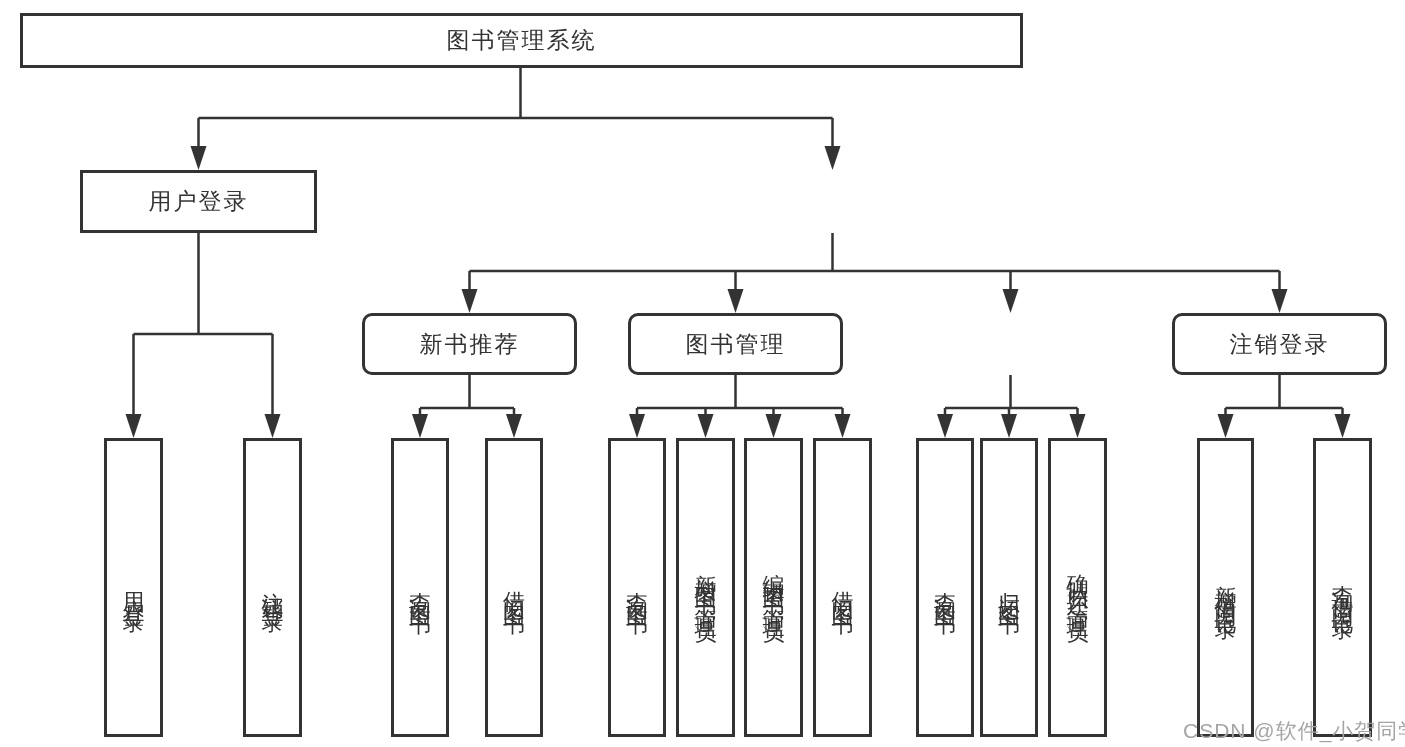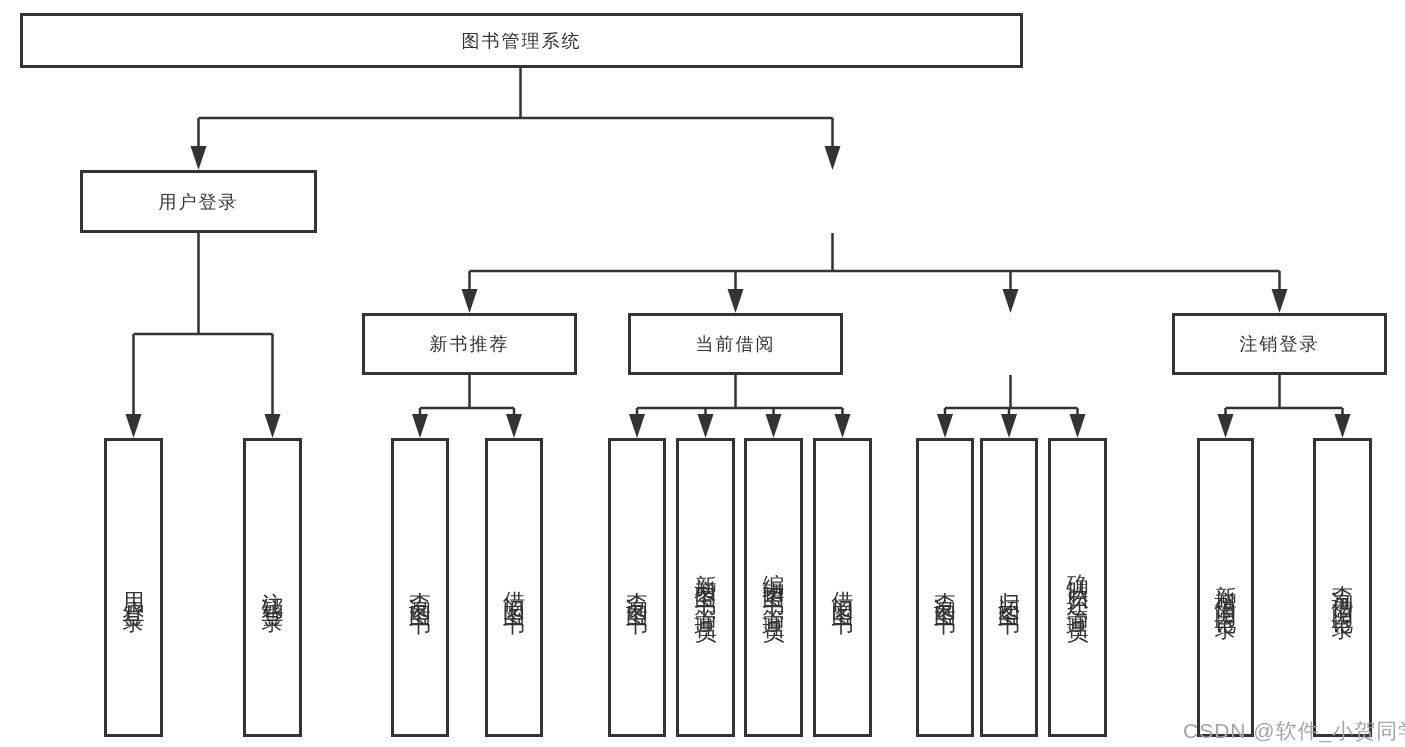--- a/index.html
+++ b/index.html
@@ -26,36 +26,36 @@
     box-sizing: border-box;
     border: 3px solid #333333;
     background: #ffffff;
     color: #333333;
     display: flex;
     align-items: center;
     justify-content: center;
     z-index: 2;
   }
   .h {
-    font-size: 18px;
+    font-size: 23px;
     letter-spacing: 2px;
     white-space: nowrap;
   }
   .v {
     writing-mode: vertical-rl;
     text-orientation: mixed;
     font-size: 22px;
     letter-spacing: 7px;
     line-height: 1;
   }
   
   .n-root  { left: 20px;   top: 13px;  width: 1003px; height: 55px; }
   .n-login { left: 80px;   top: 170px; width: 237px;  height: 63px; }
   .n-mgmt  { left: 715px;  top: 170px; width: 235px;  height: 63px; }
-  .l3      { top: 313px; height: 62px; width: 215px; }
+  .l3      { top: 313px; height: 62px; width: 215px; border-radius: 10px; }
   .n-rec   { left: 362px; }
   .n-bor   { left: 628px; }
   .n-cur   { left: 903px; }
   .n-his   { left: 1172px; }
   .l4      { top: 438px; height: 299px; }
   .p1  { left: 104px;  width: 59px; }
   .p2  { left: 243px;  width: 59px; }
   .p3  { left: 391px;  width: 58px; }
   .p4  { left: 485px;  width: 58px; }
   .p5  { left: 608px;  width: 58px; }
@@ -124,21 +124,21 @@
       <polygon fill="#333333" stroke="none" points="1217.5,414 1233.5,414 1225.5,438"></polygon>
       <polygon fill="#333333" stroke="none" points="1334.5,414 1350.5,414 1342.5,438"></polygon>
     </g>
   </svg>
 
   <div class="box h n-root">图书管理系统</div>
 
   <div class="box h n-login">用户登录</div>
 
   <div class="box h l3 n-rec">新书推荐</div>
-  <div class="box h l3 n-bor">当前借阅</div>
+  <div class="box h l3 n-bor">图书管理</div>
   <div class="box h l3 n-his">注销登录</div>
 
   <div class="box v l4 p1">用户登录</div>
   <div class="box v l4 p2">注销登录</div>
 
   <div class="box v l4 p3">查询图书</div>
   <div class="box v l4 p4">借阅图书</div>
 
   <div class="box v l4 p5">查询图书</div>
   <div class="box v l4 p6">新增图书（管理员）</div>

